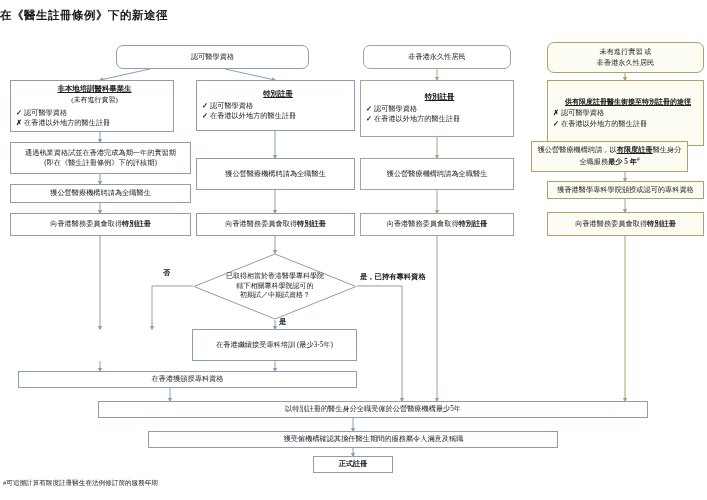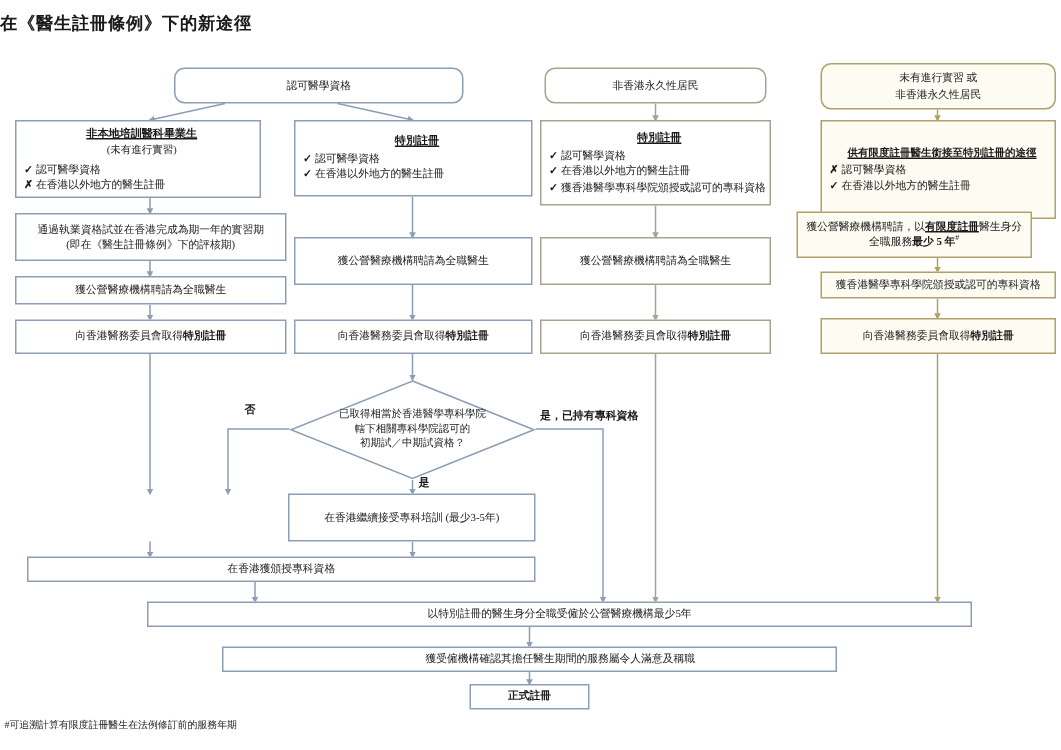--- a/index.html
+++ b/index.html
@@ -170,23 +170,20 @@
   </div>
 
   <div class="node l gray" style="left:360px;top:80px;width:154px;height:57px;">
     <span class="hd">特別註冊</span>
     <span class="li">
       <span class="mk">✓</span><span>認可醫學資格</span>
     </span>
     <span class="li">
       <span class="mk">✓</span><span>在香港以外地方的醫生註冊</span>
     </span>
-    <span class="li">
-      <span class="mk">✓</span><span>獲香港醫學專科學院頒授或認可的專科資格</span>
-    </span>
   </div>
 
   <div class="node c gray" style="left:360px;top:158px;width:154px;height:32px;">
     <span>獲公營醫療機構聘請為全職醫生</span>
   </div>
 
   <div class="node c gray" style="left:360px;top:213px;width:154px;height:23px;">
     <span><span>向香港醫務委員會取得</span><span class="strong">特別註冊</span></span>
   </div>
 

